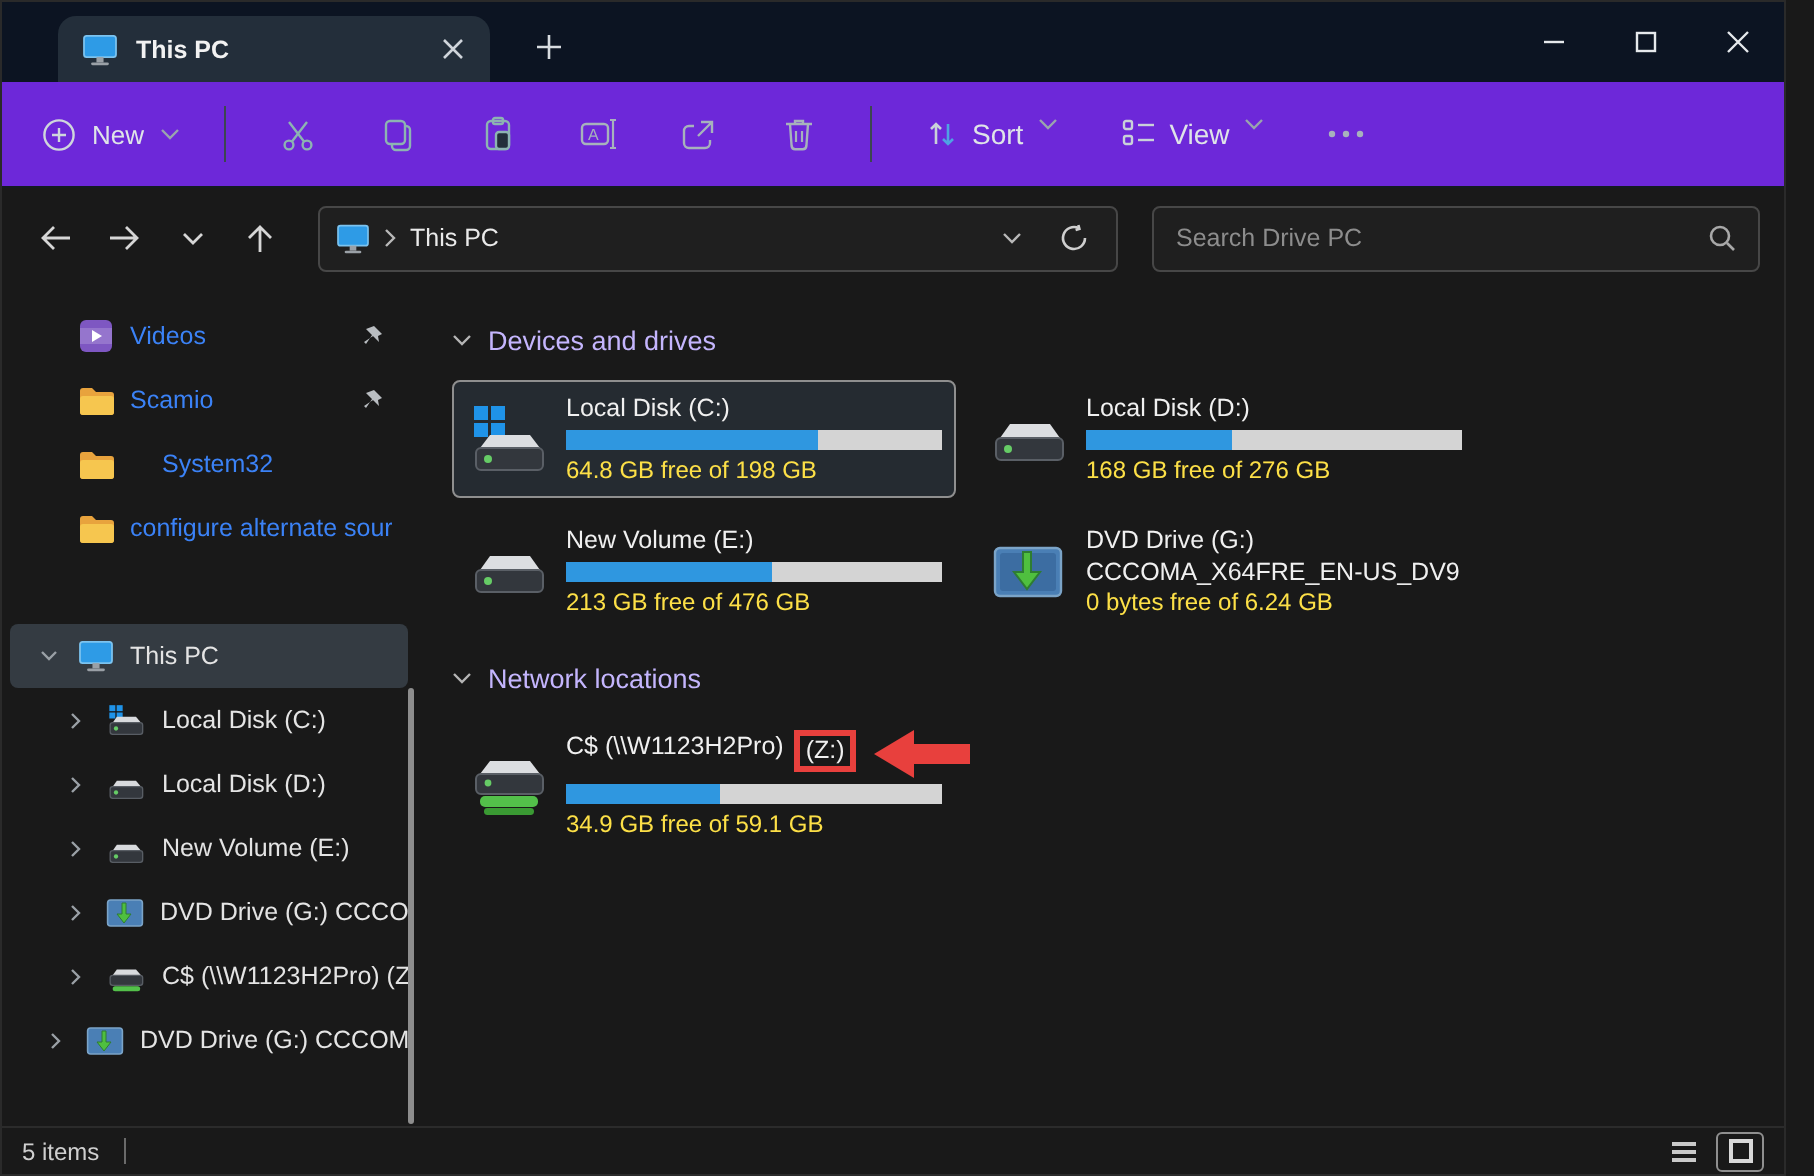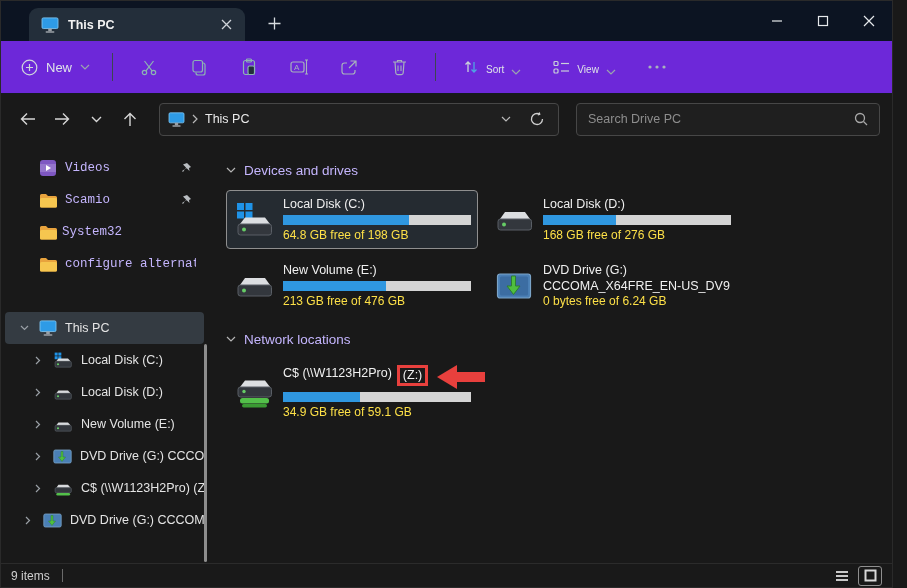--- a/index.html
+++ b/index.html
@@ -24,41 +24,41 @@
   .win-btn { width:46px; height:40px; display:flex; align-items:center; justify-content:center; color:#e6e9ec; }
 
   
   .toolbar { height:53px; flex:0 0 53px; background:#6d28d9; display:flex; align-items:center; padding:0 10px; gap:2px; border-bottom:1px solid #141a22; }
   .tb-new { display:flex; align-items:center; gap:8px; padding:7px 10px; border-radius:5px; color:#cfd6dc; }
   .tb-new .lbl { font-size:13px; color:#dfe4e8; }
   .tb-sep { width:1px; height:28px; background:#3c4650; margin:0 10px; }
   .tb-ic { width:40px; height:34px; display:flex; align-items:center; justify-content:center; border-radius:5px; margin:0 4px; }
   .tb-ic.teal { color:#8db4b2; }
   .tb-ic.gray { color:#a7b2bc; }
-  .tb-text-btn { display:flex; align-items:flex-end; gap:7px; padding:7px 9px; border-radius:5px; color:#dfe4e8; font-size:10px; margin:0 6px; }
+  .tb-text-btn { display:flex; align-items:flex-start; gap:7px; padding:7px 9px; border-radius:5px; color:#dfe4e8; font-size:14px; margin:0 6px; }
   .chev { color:#9aa4ae; }
 
   
   .navbar { height:50px; flex:0 0 50px; background:#191919; display:flex; align-items:center; padding:0 12px; gap:4px; }
   .nav-btn { width:30px; height:30px; display:flex; align-items:center; justify-content:center; border-radius:5px; color:#d6d6d6; }
   .addressbar { margin-left:10px; width:400px; height:33px; background:#1f1f1f; border:1px solid #474747; border-radius:4px;
                 display:flex; align-items:center; padding:0 8px; gap:7px; }
   .addr-text { flex:1; color:#eaeaea; font-size:12.5px; }
   .addr-chev { color:#b9b9b9; padding:0 6px; }
   .searchbox { margin-left:13px; flex:1; height:33px; background:#1f1f1f; border:1px solid #474747; border-radius:4px;
                display:flex; align-items:center; padding:0 11px; }
   .search-ph { flex:1; color:#8d8d8d; font-size:12.5px; }
 
   
   .bodyrow { flex:1; display:flex; min-height:0; position:relative; }
 
   
   .sidebar { width:207px; flex:0 0 207px; padding-top:8px; position:relative; overflow:hidden; }
   .side-item { height:32px; display:flex; align-items:center; gap:10px; padding:0 8px 0 36px; margin:0 4px; border-radius:4px; position:relative; }
-  .side-item .lbl { flex:1; white-space:nowrap; overflow:hidden; font-size:12.5px; color:#c4b5fd;font-family:Liberation Mono, monospace; }
+  .side-item .lbl { flex:1; white-space:nowrap; overflow:hidden; font-size:12.5px; color:#3b82f6; }
   .side-item .pin { color:#b9bdc1; margin-right:4px; }
   .side-gap { height:32px; }
   .tree-item { height:32px; display:flex; align-items:center; gap:8px; margin:0 4px; border-radius:4px; position:relative; }
   .tree-item.selected { background:#343b42; }
   .tree-item .tchev { width:14px; display:flex; justify-content:center; color:#9aa0a6; }
   .tree-item .lbl { flex:1; white-space:nowrap; overflow:hidden; font-size:12.5px; color:#e4e4e4; }
   .ind0 { padding-left:12px; }
   .ind1 { padding-left:26px; }
   .ind0b { padding-left:16px; }
   .side-scrollbar { position:absolute; right:1px; top:200px; width:3px; height:218px; background:#8d8d8d; border-radius:2px; }
@@ -344,21 +344,21 @@
       </div>
 
 
       <div class="side-item">
         <span style="position:absolute;left:34px">
           <svg width="19" height="15" viewBox="0 0 19 15">
               <path d="M1 2.5 A1.5 1.5 0 0 1 2.5 1 H7 L9 3 H16.5 A1.5 1.5 0 0 1 18 4.5 V13 A1.5 1.5 0 0 1 16.5 14.5 H2.5 A1.5 1.5 0 0 1 1 13 Z" fill="#e8a33d"></path>
               <rect x="1" y="5" width="17" height="9.5" rx="1.5" fill="#f6c64f"></rect>
             </svg>
         </span>
-        <span class="lbl" style="margin-left:21px">System32</span>
+        <span class="lbl" style="margin-left:40px">System32</span>
       </div>
 
       <div class="side-item">
         <span style="position:absolute;left:34px">
           <svg width="19" height="15" viewBox="0 0 19 15">
               <path d="M1 2.5 A1.5 1.5 0 0 1 2.5 1 H7 L9 3 H16.5 A1.5 1.5 0 0 1 18 4.5 V13 A1.5 1.5 0 0 1 16.5 14.5 H2.5 A1.5 1.5 0 0 1 1 13 Z" fill="#e8a33d"></path>
               <rect x="1" y="5" width="17" height="9.5" rx="1.5" fill="#f6c64f"></rect>
             </svg>
         </span>
         <span class="lbl" style="margin-left:24px">configure alternate source</span>
@@ -599,21 +599,21 @@
               <div class="fill" style="width: 41%;"></div>
             </div>
           <div class="tile-info">34.9 GB free of 59.1 GB</div>
         </div>
       </div>
 
     </main>
   </div>
 
   <div class="statusbar">
-    <span class="status-count">9 items</span>
+    <span class="status-count">5 items</span>
     <span class="status-div"></span>
     <span class="status-right">
       <span class="view-toggle">
         <svg width="14" height="12" viewBox="0 0 14 12">
             <rect x="1" y="1" width="12" height="2" fill="#c9c9c9"></rect>
             <rect x="1" y="5" width="12" height="2" fill="#c9c9c9"></rect>
             <rect x="1" y="9" width="12" height="2" fill="#c9c9c9"></rect>
           </svg>
       </span>
       <span class="view-toggle active">

